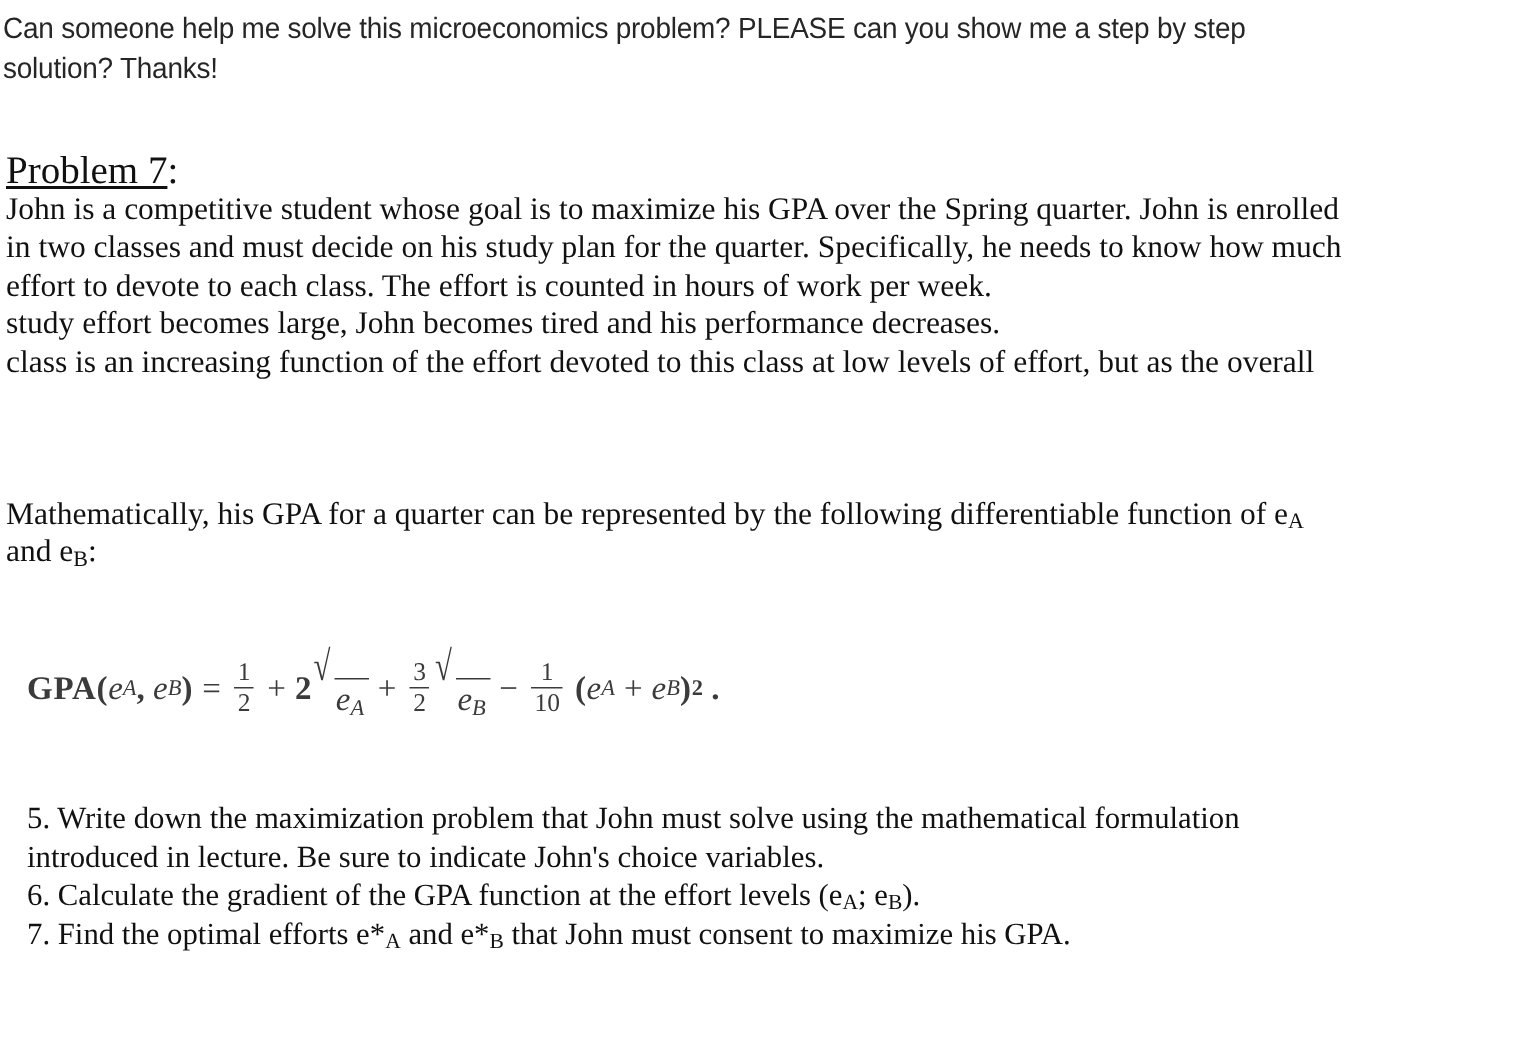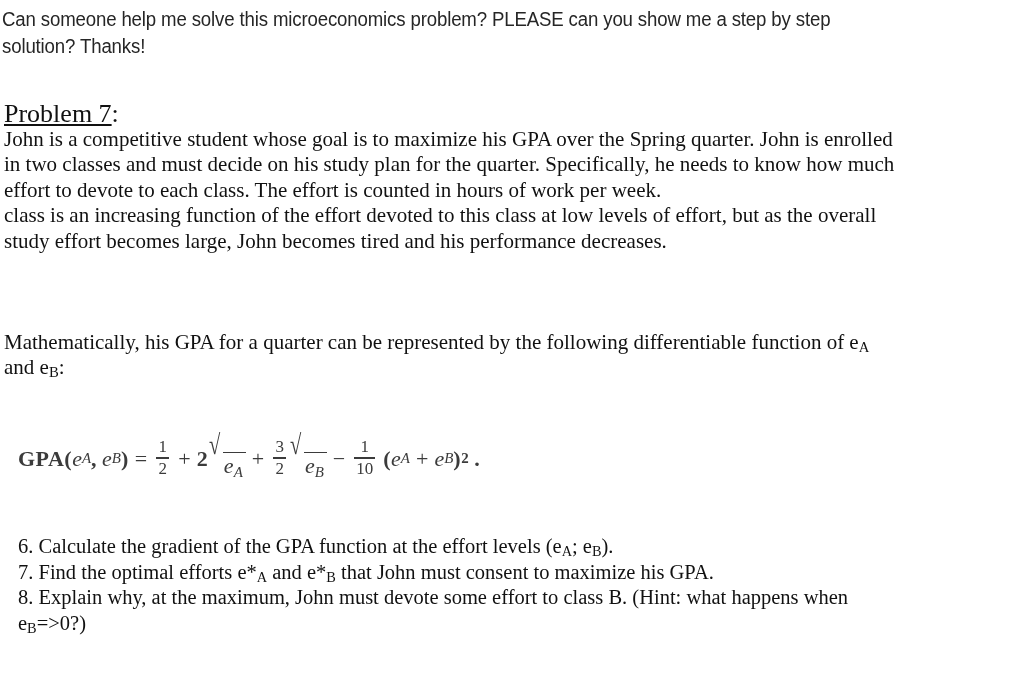--- a/index.html
+++ b/index.html
@@ -164,22 +164,22 @@
 </div>
 
 <div class="doc">
 
   <p class="heading"><span class="u">Problem 7</span><span>:</span></p>
 
   <p class="para">John is a competitive student whose goal is to maximize his GPA over the Spring quarter. John is enrolled</p>
   <p class="para">in two classes and must decide on his study plan for the quarter. Specifically, he needs to know how much</p>
   <p class="para">effort to devote to each class. The effort is counted in hours of work per week.</p>
 
+  <p class="para">study effort becomes large, John becomes tired and his performance decreases.</p>
   <p class="para">class is an increasing function of the effort devoted to this class at low levels of effort, but as the overall</p>
-  <p class="para">study effort becomes large, John becomes tired and his performance decreases.</p>
 
   <div class="spacer-block"></div>
 
   <p class="para"><span>Mathematically, his GPA for a quarter can be represented by the following differentiable function of e</span><sub>A</sub></p>
   <p class="para"><span>and e</span><sub>B</sub><span>:</span></p>
 
 </div>
 
 <div class="equation">
 
@@ -239,27 +239,27 @@
   <span class="eq-part eq-it eq-sub">B</span>
   <span class="eq-part eq-rm">)</span>
   <span class="eq-part eq-rm eq-sup">2</span>
   <span class="eq-sp"></span>
   <span class="eq-part eq-rm">.</span>
 
 </div>
 
 <div class="qlist">
 
+  <div class="qitem">
+    <div class="qline">5. Write down the maximization problem that John must solve using the mathematical formulation</div>
+    <div class="qline">introduced in lecture. Be sure to indicate John's choice variables.</div>
+  </div>
 
   <div class="qitem">
     <div class="qline"><span>6. Calculate the gradient of the GPA function at the effort levels (e</span><sub>A</sub><span>; e</span><sub>B</sub><span>).</span></div>
   </div>
 
   <div class="qitem">
     <div class="qline"><span>7. Find the optimal efforts e*</span><sub>A</sub><span> and e*</span><sub>B</sub><span> that John must consent to maximize his GPA.</span></div>
   </div>
 
-  <div class="qitem">
-    <div class="qline">8. Explain why, at the maximum, John must devote some effort to class B. (Hint: what happens when</div>
-    <div class="qline qline-last"><span>e</span><sub>B</sub><span>=&gt;0?)</span></div>
-  </div>
 
 </div>
 
 </body></html>

